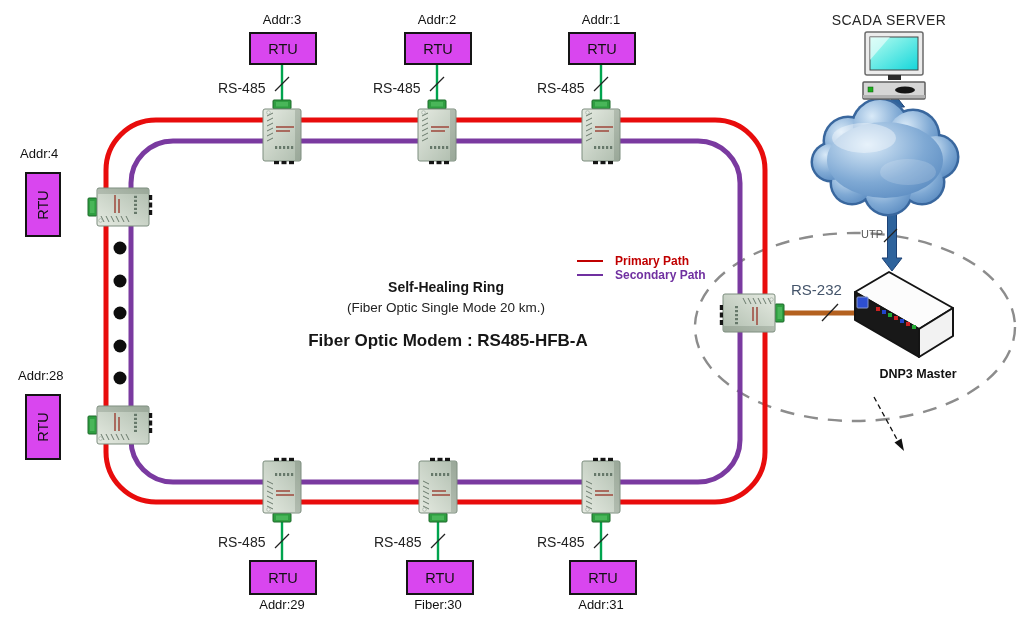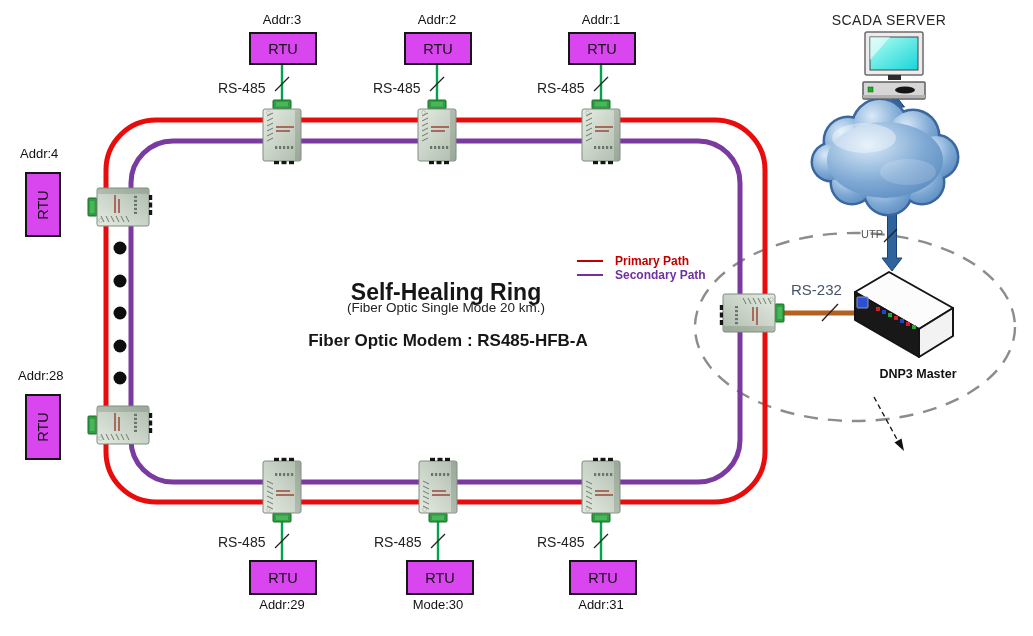--- a/index.html
+++ b/index.html
@@ -10,21 +10,21 @@
   .stage svg.layer{position:absolute;left:0;top:0;}
   .lbl{position:absolute;white-space:nowrap;}
   .addr{font-size:13px;color:#111;text-align:center;width:90px;}
   .rtu-box{
     position:absolute;border:2px solid #151515;background:#d946ef;
     display:flex;align-items:center;justify-content:center;
     font-size:14.5px;color:#111;
   }
   .rtu-box.vert span{transform:rotate(-90deg);}
   .rs485{font-size:14px;color:#222;width:52px;text-align:left;}
-  .title-main{font-size:23px;font-weight:bold;text-align:center;width:260px;color:#161616;}
+  .title-main{font-size:14px;font-weight:bold;text-align:center;width:260px;color:#161616;}
   .title-sub{font-size:13.5px;text-align:center;width:260px;color:#222;}
   .title-modem{font-size:17px;font-weight:bold;text-align:center;width:320px;color:#161616;}
   .legend{position:absolute;left:577px;top:254px;}
   .legend-row{display:flex;align-items:center;height:13px;margin-bottom:1px;}
   .legend-line{display:inline-block;width:26px;height:2px;margin-right:12px;}
   .legend-text{font-size:12px;font-weight:bold;}
   .scada-label{font-size:14px;color:#262626;letter-spacing:.5px;text-align:center;width:140px;}
   .lan-label{font-size:13.5px;color:#17365d;text-align:center;width:130px;line-height:17px;}
   .lan-label span{display:block;}
   .utp{font-size:11px;color:#595959;}
@@ -264,21 +264,21 @@
   <div class="lbl rs485" style="left:218px;top:534px;">RS-485</div>
   <div class="rtu-box" style="left:249px;top:560px;width:64px;height:31px;">
     <span>RTU</span>
     </div>
   <div class="lbl addr" style="left:237px;top:597px;">Addr:29</div>
 
   <div class="lbl rs485" style="left:374px;top:534px;">RS-485</div>
   <div class="rtu-box" style="left:406px;top:560px;width:64px;height:31px;">
     <span>RTU</span>
     </div>
-  <div class="lbl addr" style="left:393px;top:597px;">Mode:30</div>
+  <div class="lbl addr" style="left:393px;top:597px;">Fiber:30</div>
 
   <div class="lbl rs485" style="left:537px;top:534px;">RS-485</div>
   <div class="rtu-box" style="left:569px;top:560px;width:64px;height:31px;">
     <span>RTU</span>
     </div>
   <div class="lbl addr" style="left:556px;top:597px;">Addr:31</div>
 
 </div>
 
 </body></html>

